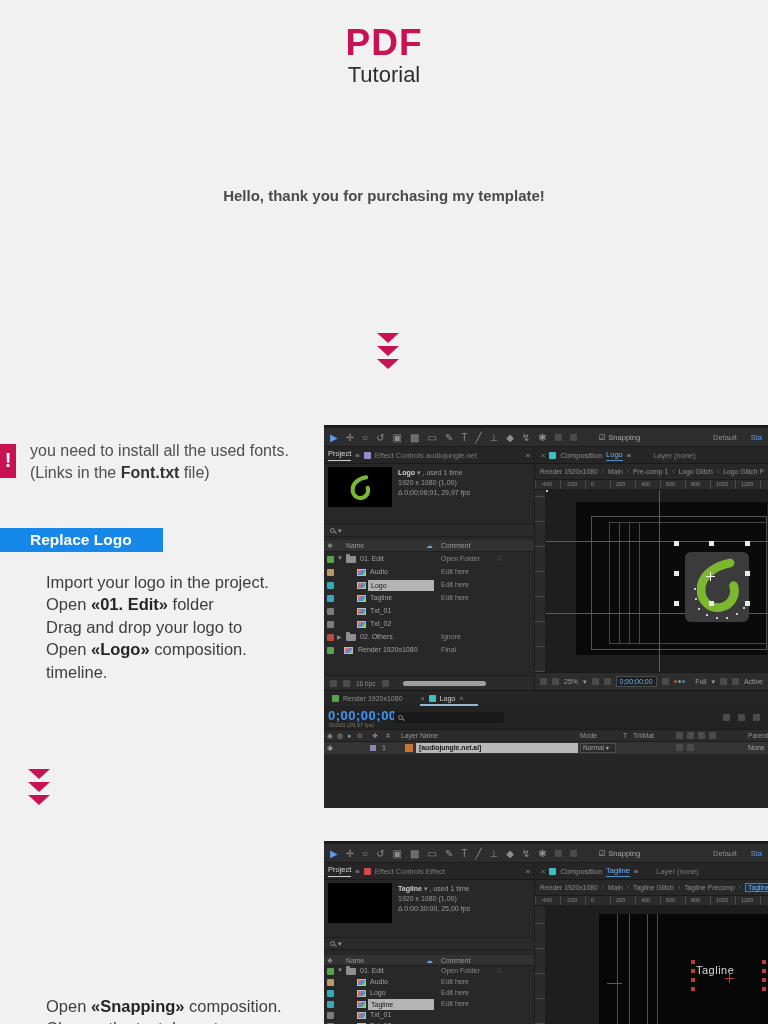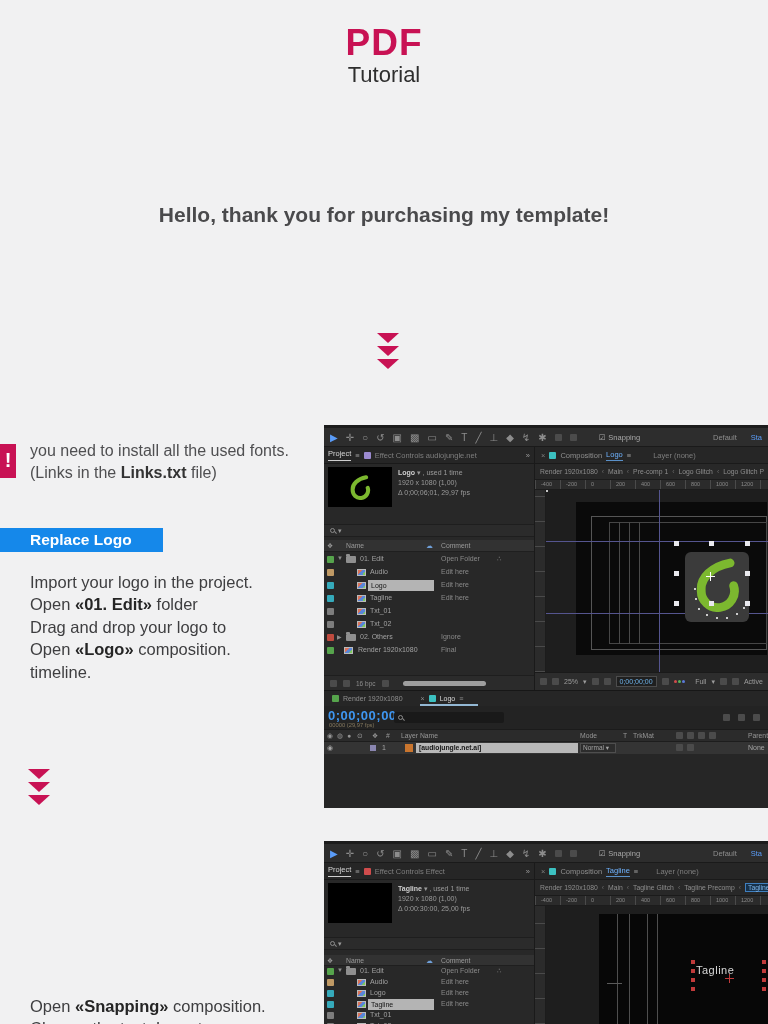--- a/index.html
+++ b/index.html
@@ -3,27 +3,27 @@
 <meta charset="utf-8">
 <style>
   html,body{margin:0;padding:0;}
   body{width:768px;height:1024px;overflow:hidden;font-family:"Liberation Sans",sans-serif;background:#f1f1f2;}
   .page{position:relative;width:768px;height:1024px;overflow:hidden;background:#f1f1f2;}
   .p{position:absolute;}
 
   
   .pdf-logo{top:22px;left:0;width:768px;text-align:center;font-size:37px;font-weight:800;color:#c81254;letter-spacing:1px;}
   .pdf-sub{top:62px;left:0;width:768px;text-align:center;font-size:22px;color:#2e2e2e;}
-  .greet{top:203px;left:0;width:768px;text-align:center;font-size:21px;font-weight:700;color:#4a4a4c;}
+  .greet{top:187px;left:0;width:768px;text-align:center;font-size:15px;font-weight:700;color:#4a4a4c;}
   .chev{width:0;height:0;border-left:11px solid transparent;border-right:11px solid transparent;border-top:10px solid #c81254;margin:3px auto 0 auto;}
   .warn-mark{top:444px;left:0;width:16px;height:34px;background:#c81254;color:#fff;font-weight:700;font-size:20px;text-align:center;line-height:33px;}
   .warn-text{top:440px;left:30px;width:300px;font-size:16px;line-height:22.3px;color:#4f4f51;}
   .warn-text .fn{font-weight:600;color:#333;}
   .bluebar{left:0;width:163px;height:24px;background:#1588ea;color:#fff;font-size:15.5px;font-weight:700;line-height:24px;padding-left:30px;box-sizing:border-box;}
-  .para{left:30px;width:300px;font-size:16.5px;line-height:22.4px;color:#3e3e40;}
+  .para{left:46px;width:300px;font-size:16.5px;line-height:22.4px;color:#3e3e40;}
   .para .b{font-weight:700;color:#252525;}
 
   
   .ae{position:absolute;left:324px;width:444px;background:#262626;overflow:hidden;font-size:7px;color:#9a9a9a;}
   .ae *{box-sizing:border-box;}
   .ae1{top:425px;height:383px;}
   .ae2{top:841px;height:183px;}
   .tb{left:0;top:0;width:444px;height:22px;background:linear-gradient(#1c1c1c 3px,#2d2d2d 3px);display:flex;align-items:center;gap:8px;padding:3px 6px 0 6px;border-bottom:1px solid #1a1a1a;font-size:10px;color:#8d8d8d;}
   .tb .sel{color:#5a9cf8;}
   .dimsq{display:inline-block;width:7px;height:7px;background:#4b4b4b;border-radius:1px;}
@@ -111,21 +111,21 @@
 
   <div class="p" style="left:377px;top:330px;width:22px;">
     <div class="chev"></div>
     <div class="chev"></div>
     <div class="chev"></div>
   </div>
 
   <div class="p warn-mark">!</div>
   <div class="p warn-text">
     <div>you need to install all the used fonts.</div>
-    <div><span>(Links in the </span><span class="fn">Links.txt</span><span> file)</span></div>
+    <div><span>(Links in the </span><span class="fn">Font.txt</span><span> file)</span></div>
   </div>
 
   <div class="p bluebar" style="top:528px;">Replace Logo</div>
   <div class="p para" style="top:571px;">
     <div>Import your logo in the project.</div>
     <div><span>Open </span><span class="b">«01. Edit»</span><span> folder</span></div>
     <div>Drag and drop your logo to</div>
     <div><span>Open </span><span class="b">«Logo»</span><span> composition.</span></div>
     <div>timeline.</div>
   </div>

